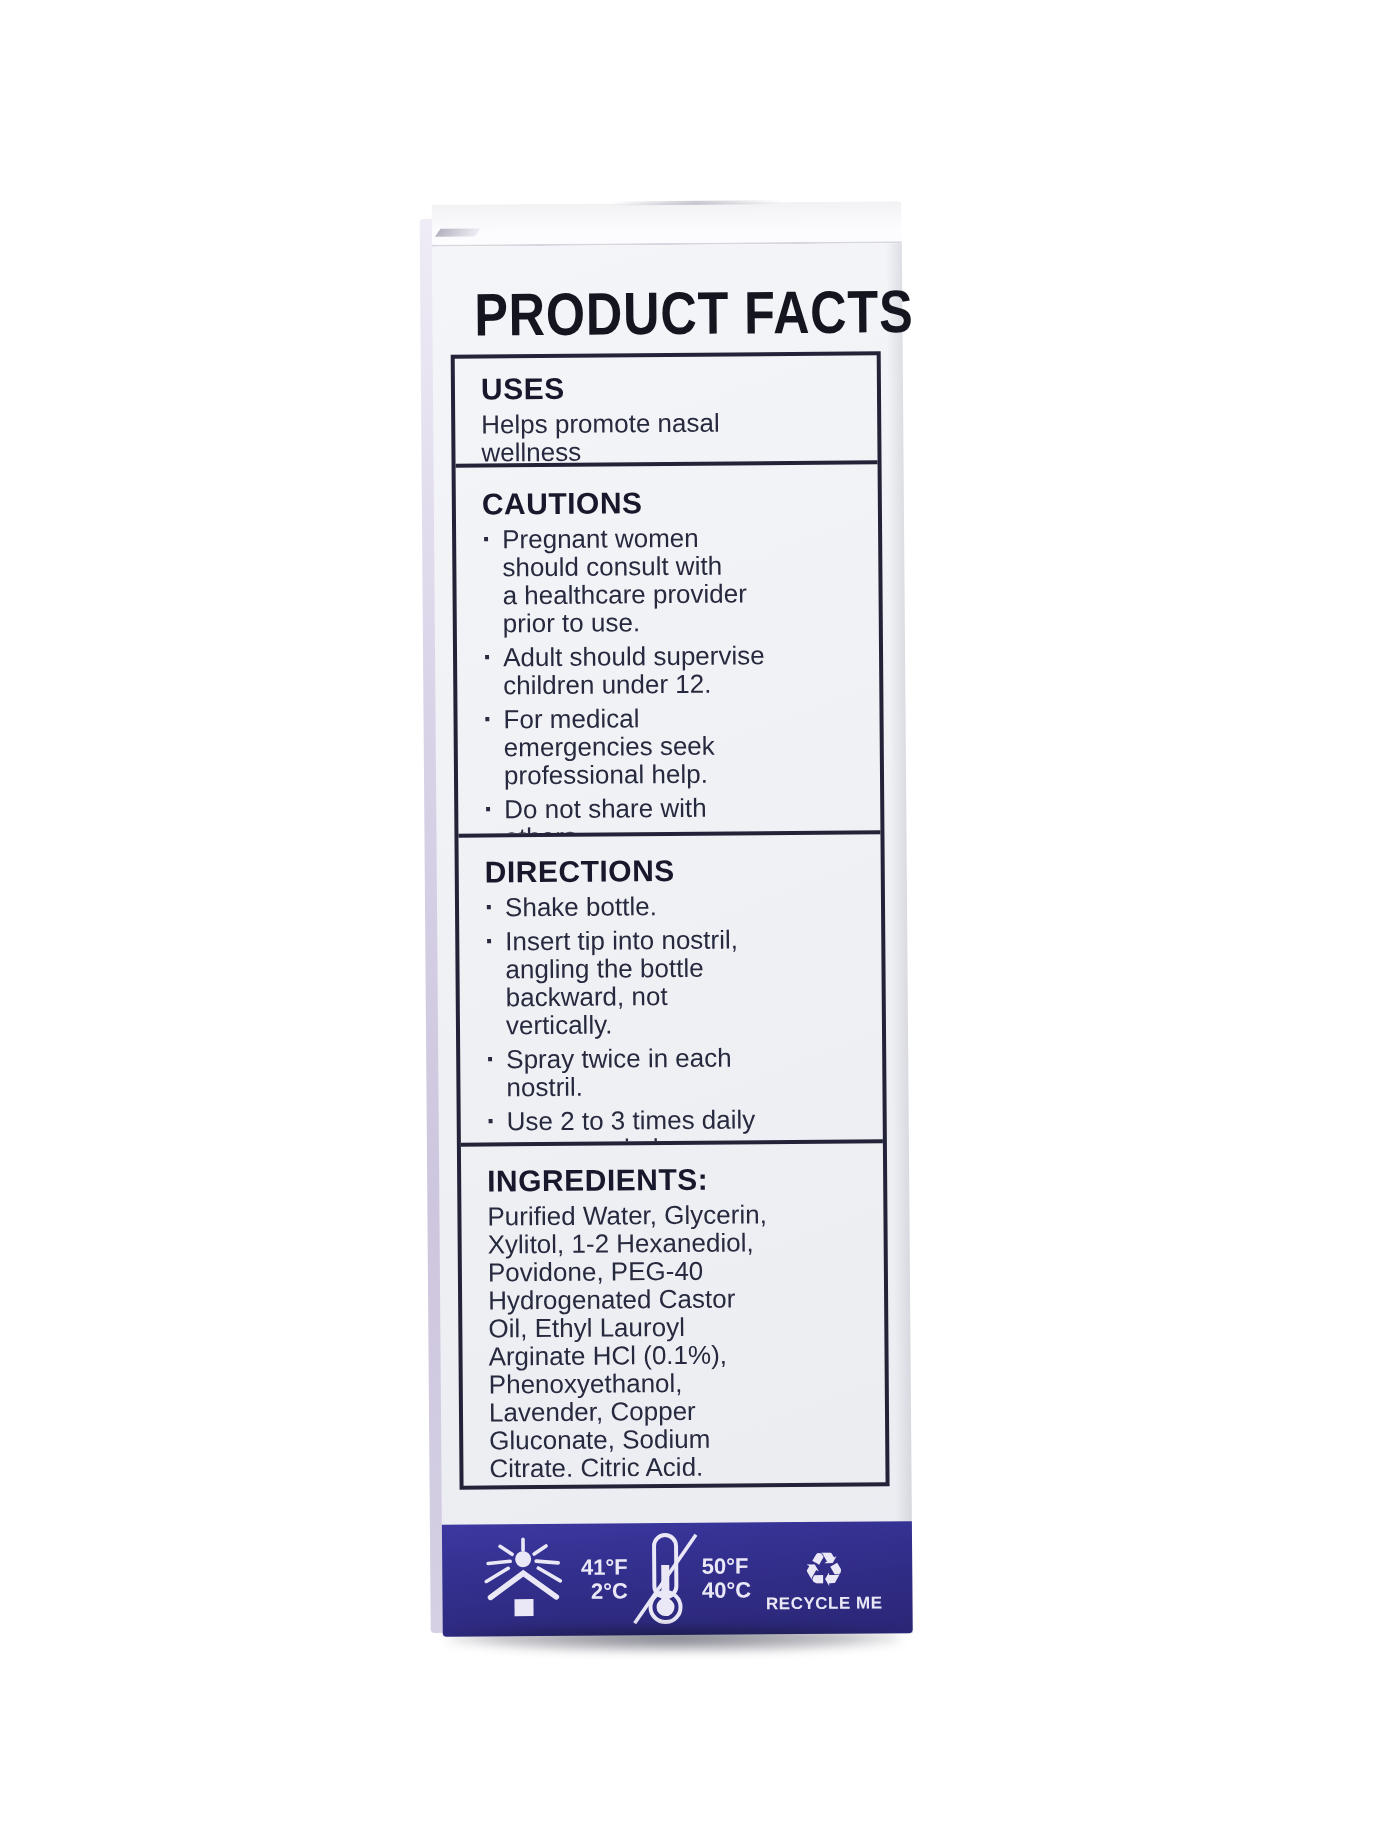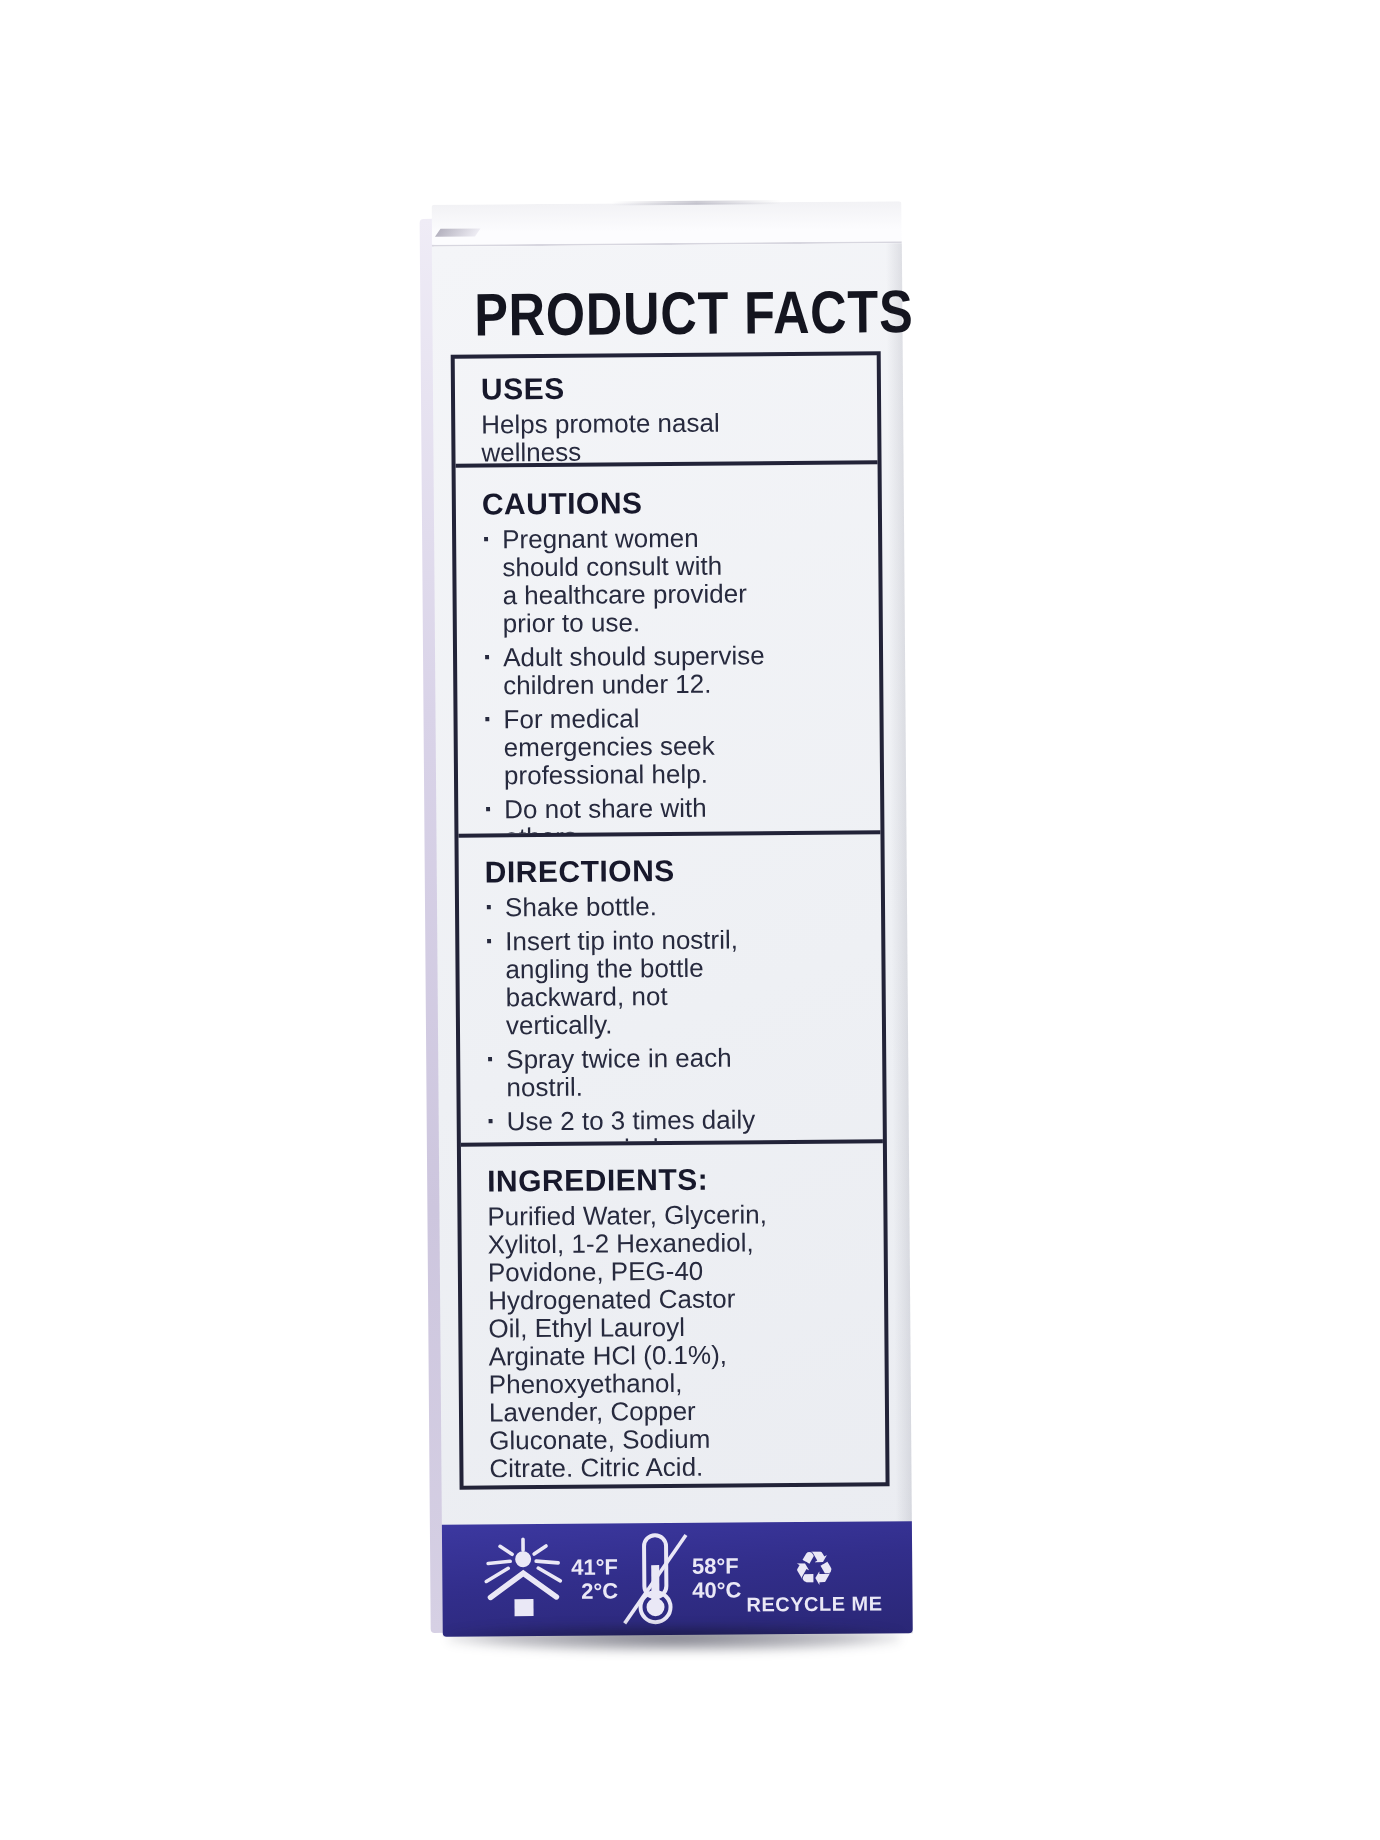--- a/index.html
+++ b/index.html
@@ -46,21 +46,21 @@
   
   .footer-band{position:absolute;left:0;right:0;bottom:0;height:112px;
          background:linear-gradient(175deg,#3c38a0 0%,#322e8b 45%,#2a2776 100%);
          border-radius:0 0 4px 4px;display:flex;align-items:center;justify-content:space-between;
          padding:0 30px 0 38px;box-sizing:border-box;color:#eae8f6;}
   .temp-group{display:flex;align-items:center;gap:4px;}
   .temp-col{font-size:22px;font-weight:bold;line-height:24px;color:#eae8f6;}
   .temp-col.low{text-align:right;}
   .recycle-group{display:flex;flex-direction:column;align-items:center;margin-top:4px;}
   .recycle-glyph{font-family:"DejaVu Sans",sans-serif;font-size:47px;line-height:47px;color:#eae8f6;}
-  .recycle-label{font-size:20px;font-weight:bold;letter-spacing:.5px;margin-top:1px;color:#eae8f6;}
+  .recycle-label{font-size:17px;font-weight:bold;letter-spacing:.5px;margin-top:1px;color:#eae8f6;}
   
   .contact-shadow{position:absolute;left:448px;top:1626px;width:452px;height:26px;
          background:radial-gradient(ellipse at 50% 45%,rgba(18,18,38,.55) 0%,rgba(18,18,38,.25) 55%,rgba(18,18,38,0) 78%);
          filter:blur(5px);}
   svg{display:block;}
 </style>
 </head>
 <body>
 
 <div class="scene">
@@ -172,21 +172,21 @@
           <div>2°C</div>
         </div>
         <svg width="66" height="96" viewBox="0 0 66 96">
           <rect x="22" y="4" width="22" height="62" rx="11" fill="none" stroke="#eae8f6" stroke-width="4"></rect>
           <circle cx="33" cy="76" r="15" fill="none" stroke="#eae8f6" stroke-width="4"></circle>
           <rect x="29" y="34" width="8" height="38" fill="#eae8f6"></rect>
           <circle cx="33" cy="76" r="9" fill="#eae8f6"></circle>
           <line x1="2" y1="92" x2="64" y2="4" stroke="#eae8f6" stroke-width="3.6"></line>
         </svg>
         <div class="temp-col high">
-          <div>58°F</div>
+          <div>50°F</div>
           <div>40°C</div>
         </div>
       </div>
 
       <div class="recycle-group">
         <span class="recycle-glyph">♻</span>
         <span class="recycle-label">RECYCLE ME</span>
       </div>
 
     </div>

